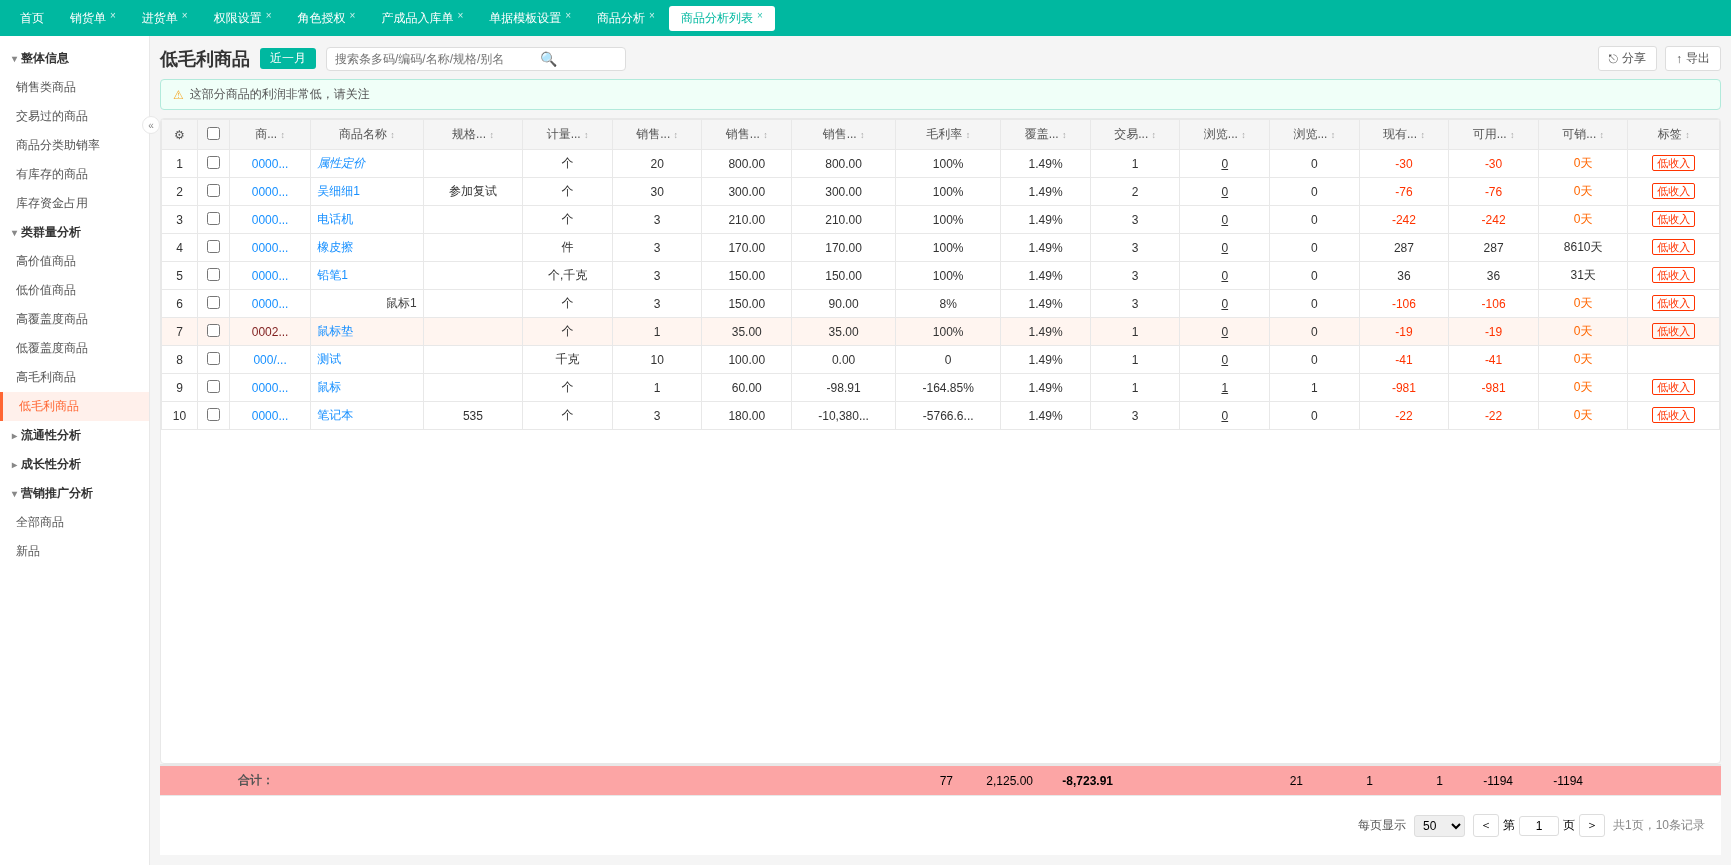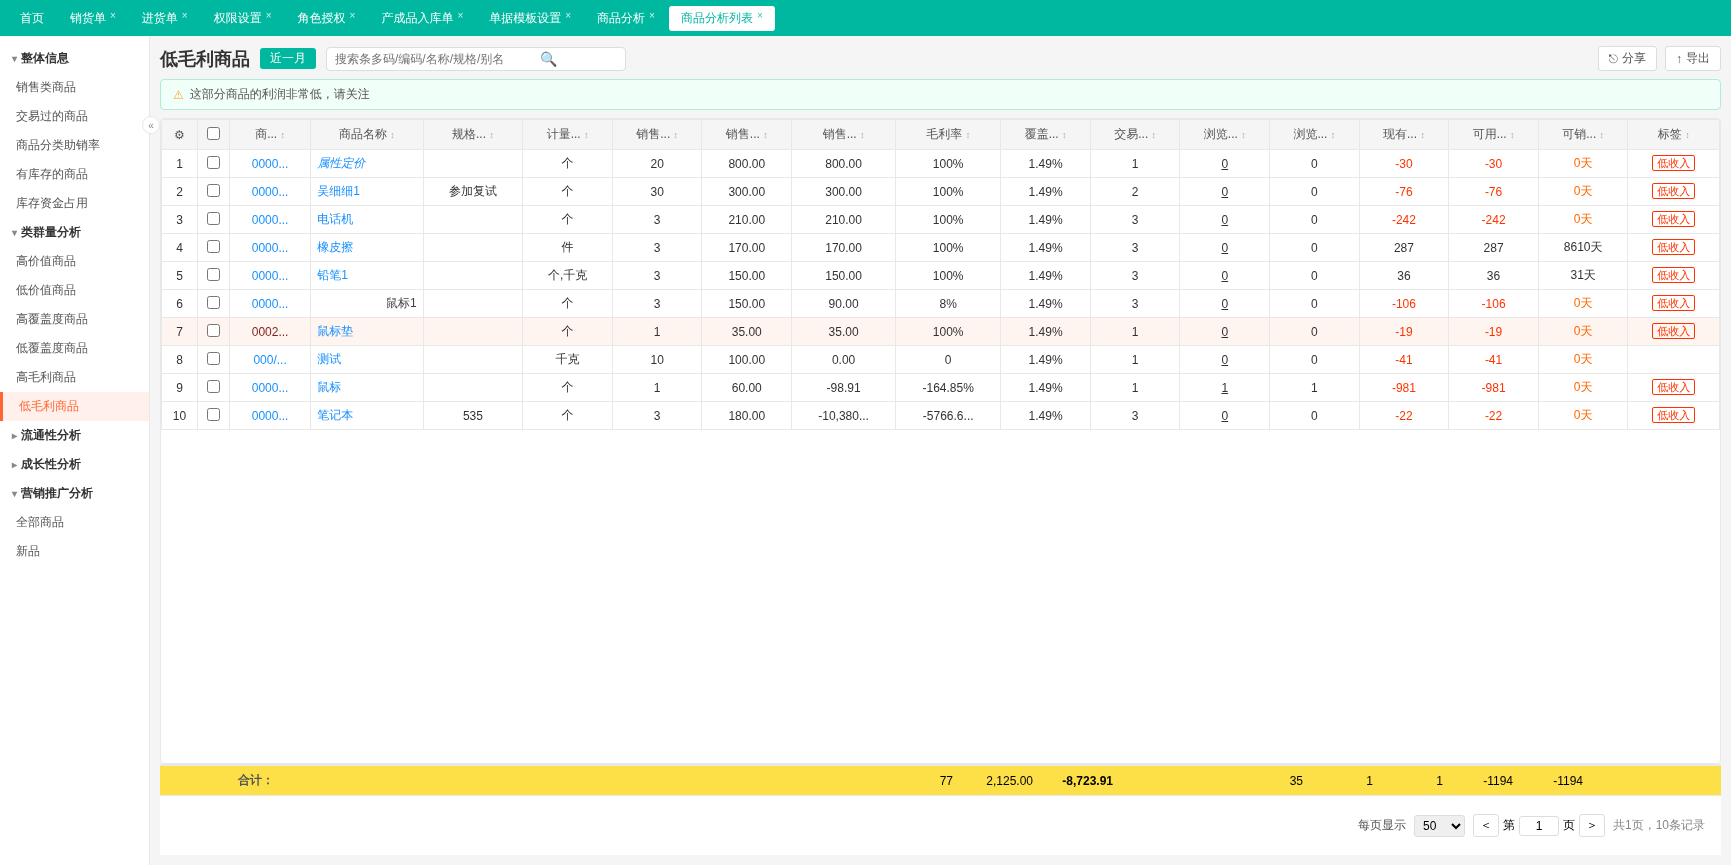--- a/index.html
+++ b/index.html
@@ -196,21 +196,21 @@
       white-space: nowrap;
     }
     tbody tr.highlighted { background: #fff5f0; }
     .tag-red { color: #ff3300; font-size: 11px; border: 1px solid #ff3300; padding: 1px 4px; border-radius: 2px; }
     .underline { text-decoration: underline; cursor: pointer; }
     .checkbox { cursor: pointer; }
     .sort-icon { color: #aaa; font-size: 9px; }
 
     
     .table-footer {
-      background: #fde047;
+      background: #fca5a5;
       border-top: 2px solid #e8e8e8;
       padding: 6px 10px;
       display: flex;
       align-items: center;
       gap: 0;
     }
 
     
     .pagination-bar {
       background: #fff;
@@ -594,21 +594,21 @@
       <span style="min-width:32px;"></span>
       <span style="min-width:60px; color:#555; font-weight:600;">合计：</span>
       <span style="flex:1;min-width:100px;"></span>
       <span style="min-width:60px;"></span>
       <span style="min-width:60px;"></span>
       <span style="min-width:70px; text-align:right; padding-right:8px;">77</span>
       <span style="min-width:80px; text-align:right; padding-right:8px;">2,125.00</span>
       <span style="min-width:80px; text-align:right; padding-right:8px;font-weight:bold;">-8,723.91</span>
       <span style="min-width:60px;"></span>
       <span style="min-width:60px;"></span>
-      <span style="min-width:70px; text-align:right; padding-right:8px;">35</span>
+      <span style="min-width:70px; text-align:right; padding-right:8px;">21</span>
       <span style="min-width:70px; text-align:right; padding-right:8px;">1</span>
       <span style="min-width:70px; text-align:right; padding-right:8px;">1</span>
       <span style="min-width:70px; text-align:right; padding-right:8px;">-1194</span>
       <span style="min-width:70px; text-align:right; padding-right:8px;">-1194</span>
       <span style="min-width:60px;"></span>
       <span style="min-width:60px;"></span>
     </div>
 
     <div class="pagination-bar">
       <span class="page-size-label">每页显示</span>

